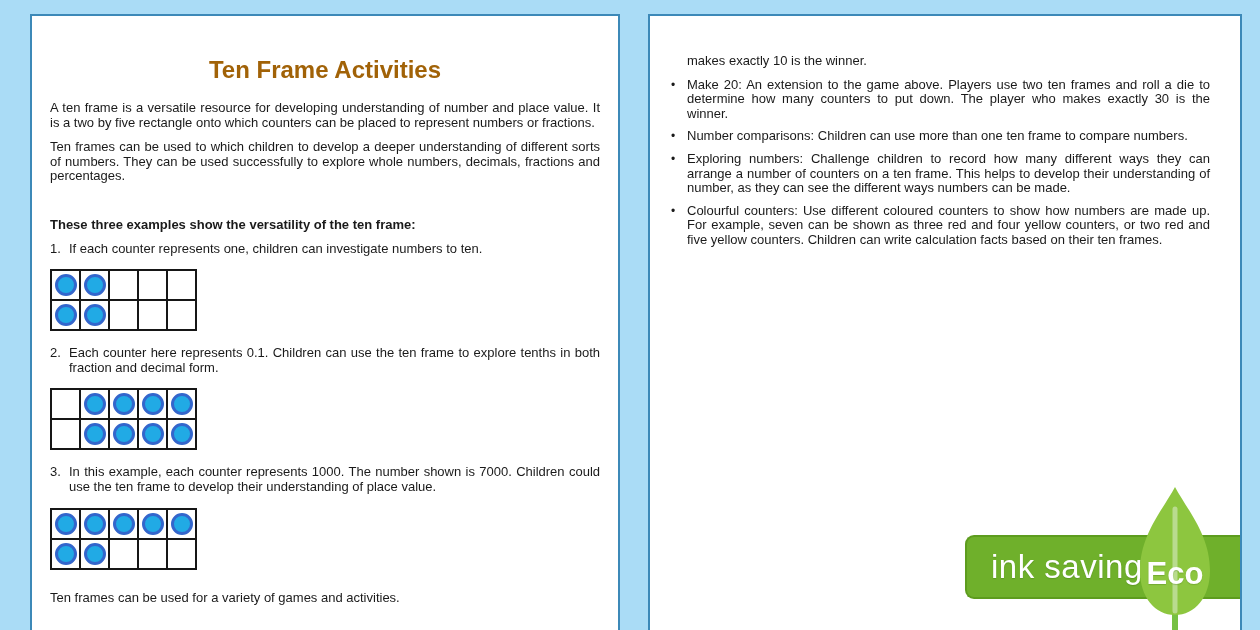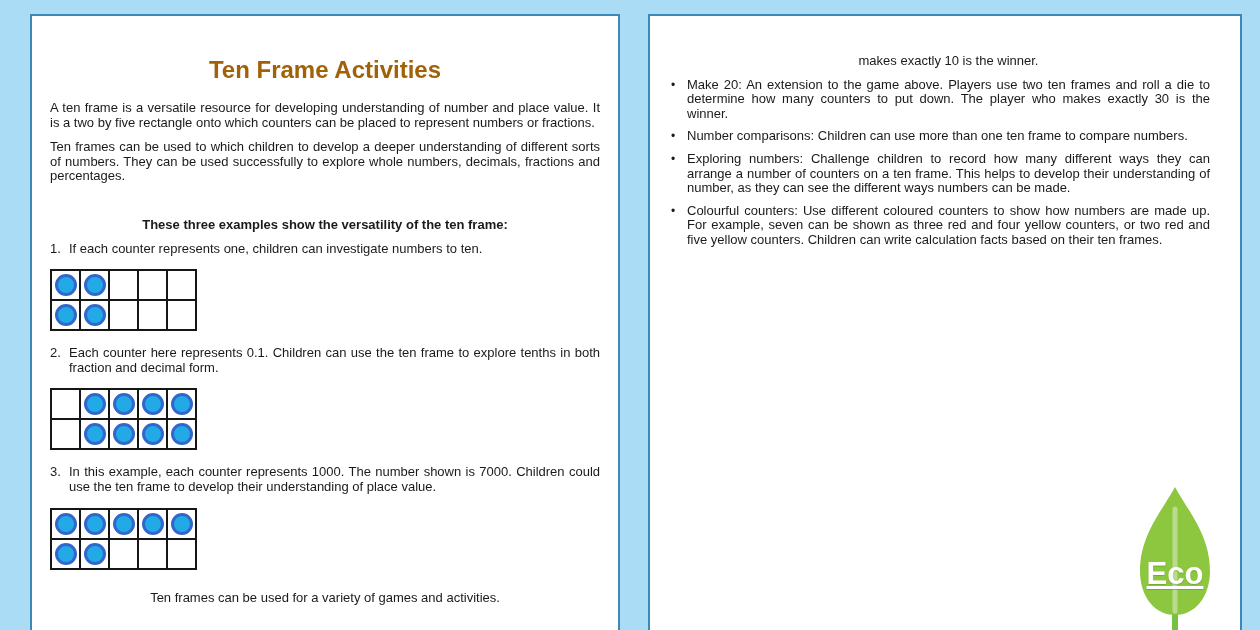--- a/index.html
+++ b/index.html
@@ -35,21 +35,21 @@
   .page-right .page-inner { padding: 38px 30px 0 37px; }
 
   h1.doc-title {
     margin: 0 0 17px 0;
     font-size: 24px;
     line-height: 28px;
     text-align: center;
     font-weight: bold;
     color: #a16207;
   }
-  p { margin: 0; text-align: center; }
+  p { margin: 0; }
   .just { text-align: justify; }
   .para { margin-bottom: 10px; }
   .examples-heading {
     font-weight: bold;
     margin-top: 34px;
     margin-bottom: 8px;
   }
 
   .example { margin: 0; }
   .example-text { display: flex; margin-top: 9px; }
@@ -139,21 +139,20 @@
   .eco-leaf .eco-word {
     position: absolute;
     top: 73px;
     left: 0;
     width: 100%;
     text-align: center;
     font-size: 31px;
     font-weight: bold;
     color: #ffffff;
     text-shadow: 0 1px 1px rgba(80,130,30,0.4);
-    text-decoration: underline;
   }
 </style>
 </head>
 <body>
 
 <div class="canvas">
 
   <div class="page page-left">
     <div class="page-inner">
       <h1 class="doc-title">Ten Frame Activities</h1>
@@ -256,20 +255,23 @@
     <div class="page-inner">
       <p>makes exactly 10 is the winner.</p>
       <ul id="bullets" class="bullet-list">
           <li>Make 20: An extension to the game above. Players use two ten frames and roll a die to determine how many counters to put down. The player who makes exactly 30 is the winner.</li>
           <li>Number comparisons: Children can use more than one ten frame to compare numbers.</li>
           <li>Exploring numbers: Challenge children to record how many different ways they can arrange a number of counters on a ten frame. This helps to develop their understanding of number, as they can see the different ways numbers can be made.</li>
           <li>Colourful counters: Use different coloured counters to show how numbers are made up. For example, seven can be shown as three red and four yellow counters, or two red and five yellow counters. Children can write calculation facts based on their ten frames.</li>
         </ul>
     </div>
 
+    <div class="eco-banner">
+      <span class="eco-banner-label">ink saving</span>
+    </div>
     <div class="eco-leaf">
       <svg viewBox="0 0 94 166">
         <line x1="47" y1="120" x2="47" y2="150" stroke="#76c043" stroke-width="6"></line>
         <path d="M47 4 C 34 28, 12 52, 12 88 C 12 114, 27 132, 47 132 C 67 132, 82 114, 82 88 C 82 52, 60 28, 47 4 Z" fill="#8dc63f"></path>
         <line x1="47" y1="26" x2="47" y2="128" stroke="#b9db8e" stroke-width="5" stroke-linecap="round"></line>
       </svg>
       <span class="eco-word">Eco</span>
     </div>
   </div>
 

